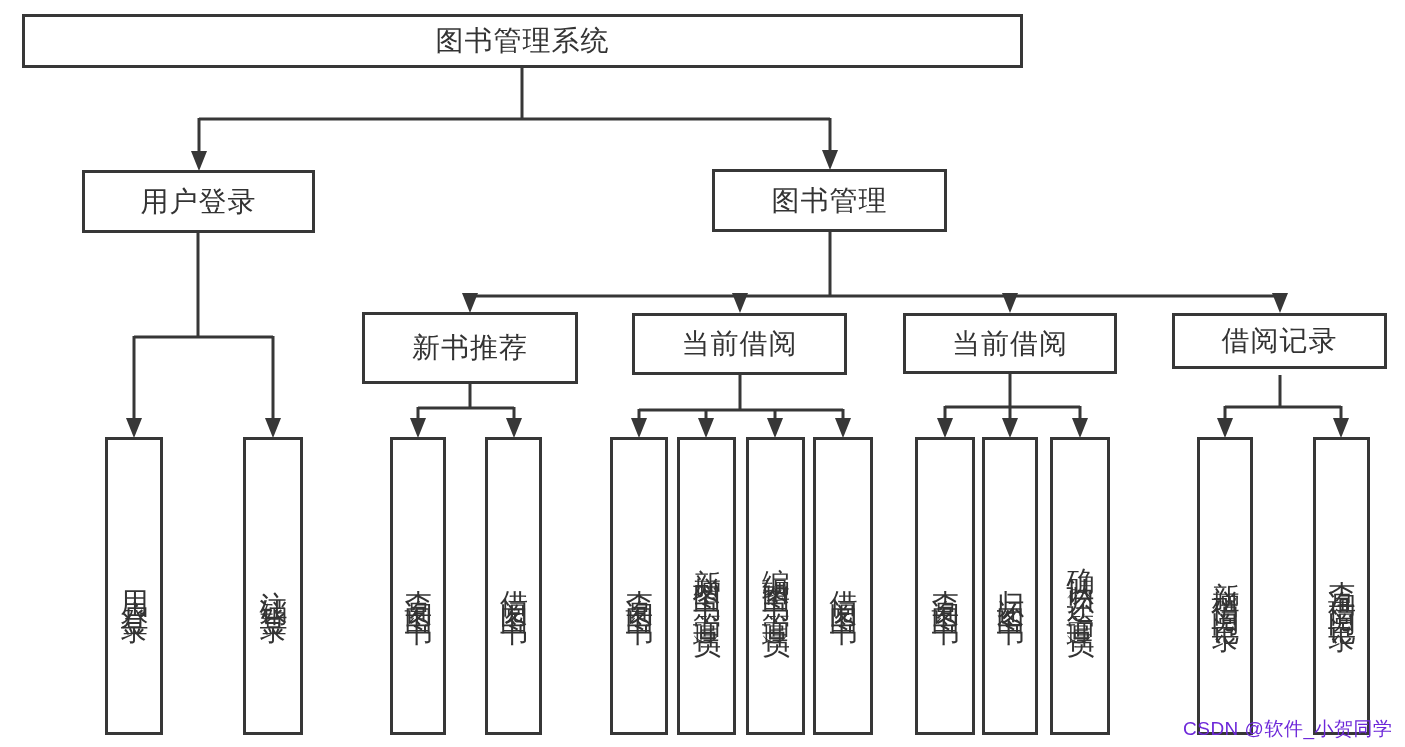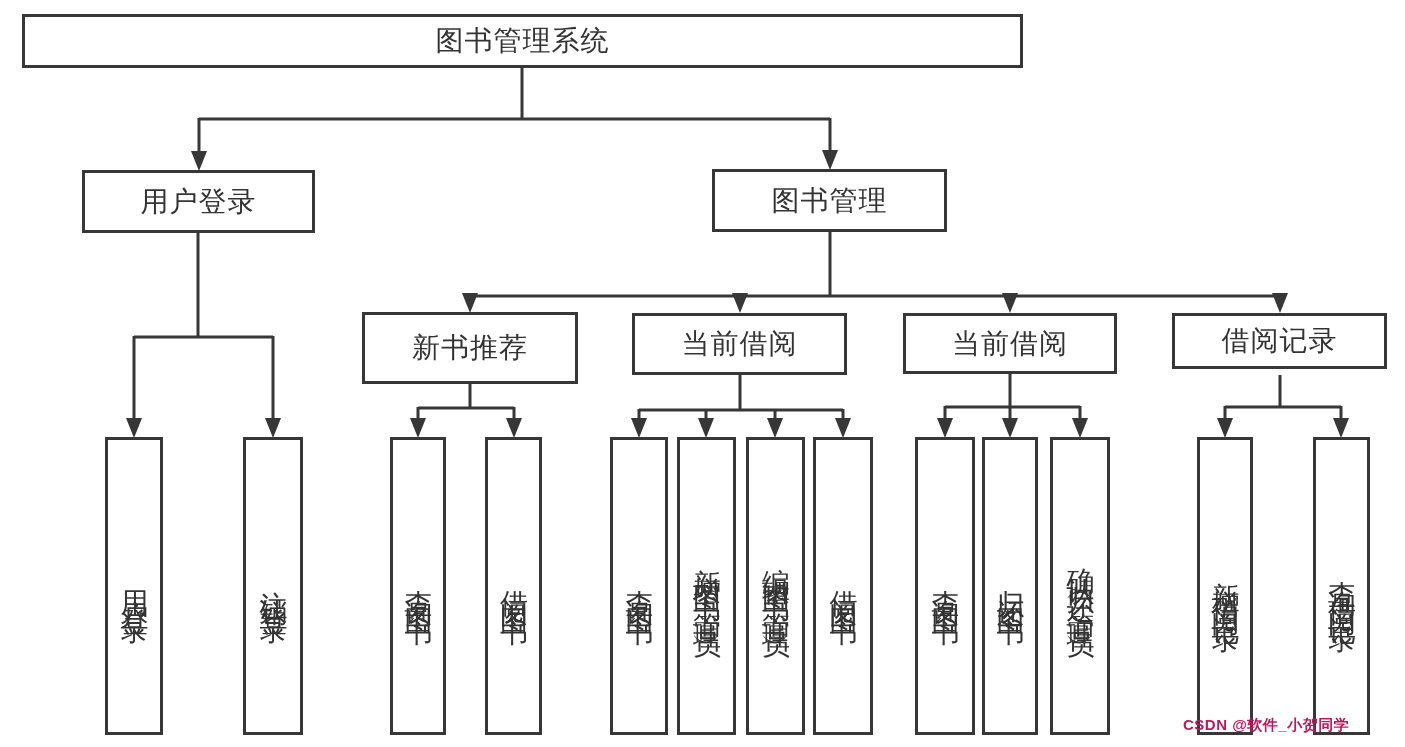--- a/index.html
+++ b/index.html
@@ -25,26 +25,25 @@
   .vbox span{
     writing-mode:vertical-rl;
     text-orientation:mixed;
     letter-spacing:9px;
     line-height:1;
     white-space:nowrap;
   }
   .watermark{
     position:absolute;
     left:1183px;top:716px;
-    color:#be185d;
-    font-size:15px;
+    color:#6d28d9;
+    font-size:19px;
     letter-spacing:0.5px;
     z-index:3;
     white-space:nowrap;
-    font-weight:bold;
   }
 </style>
 </head>
 <body>
 
 <div id="canvas">
 
   <svg id="wires" viewBox="0 0 1405 747" xmlns="http://www.w3.org/2000/svg">
     <g stroke="#373737" stroke-width="3" fill="none">
 

